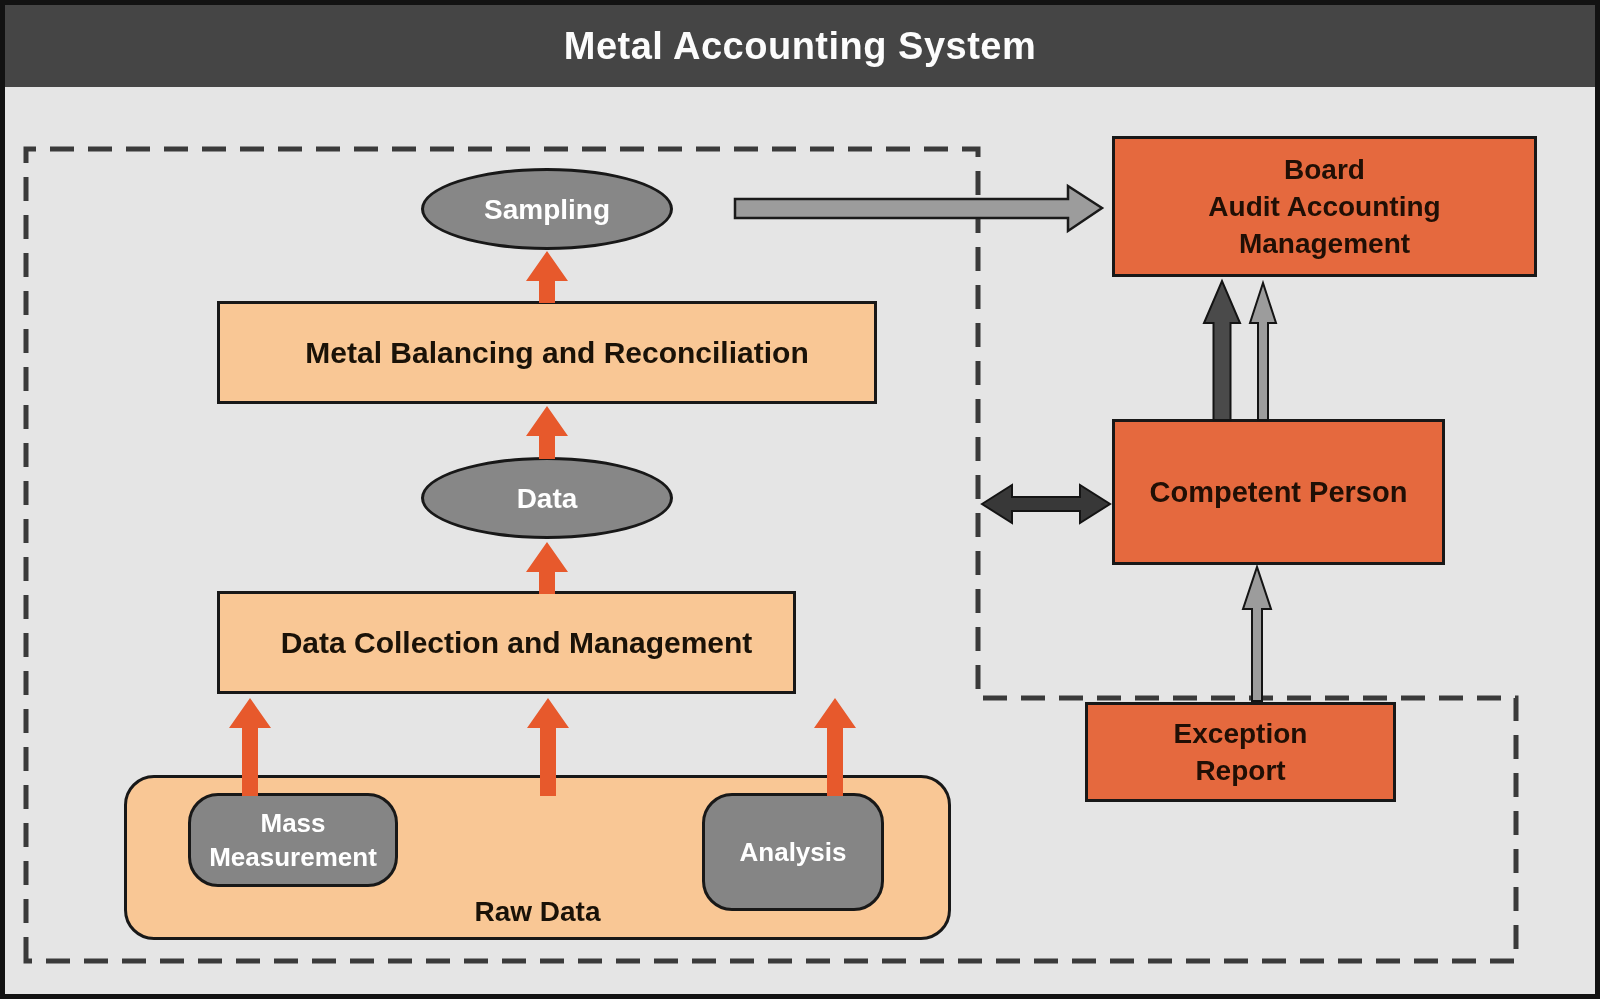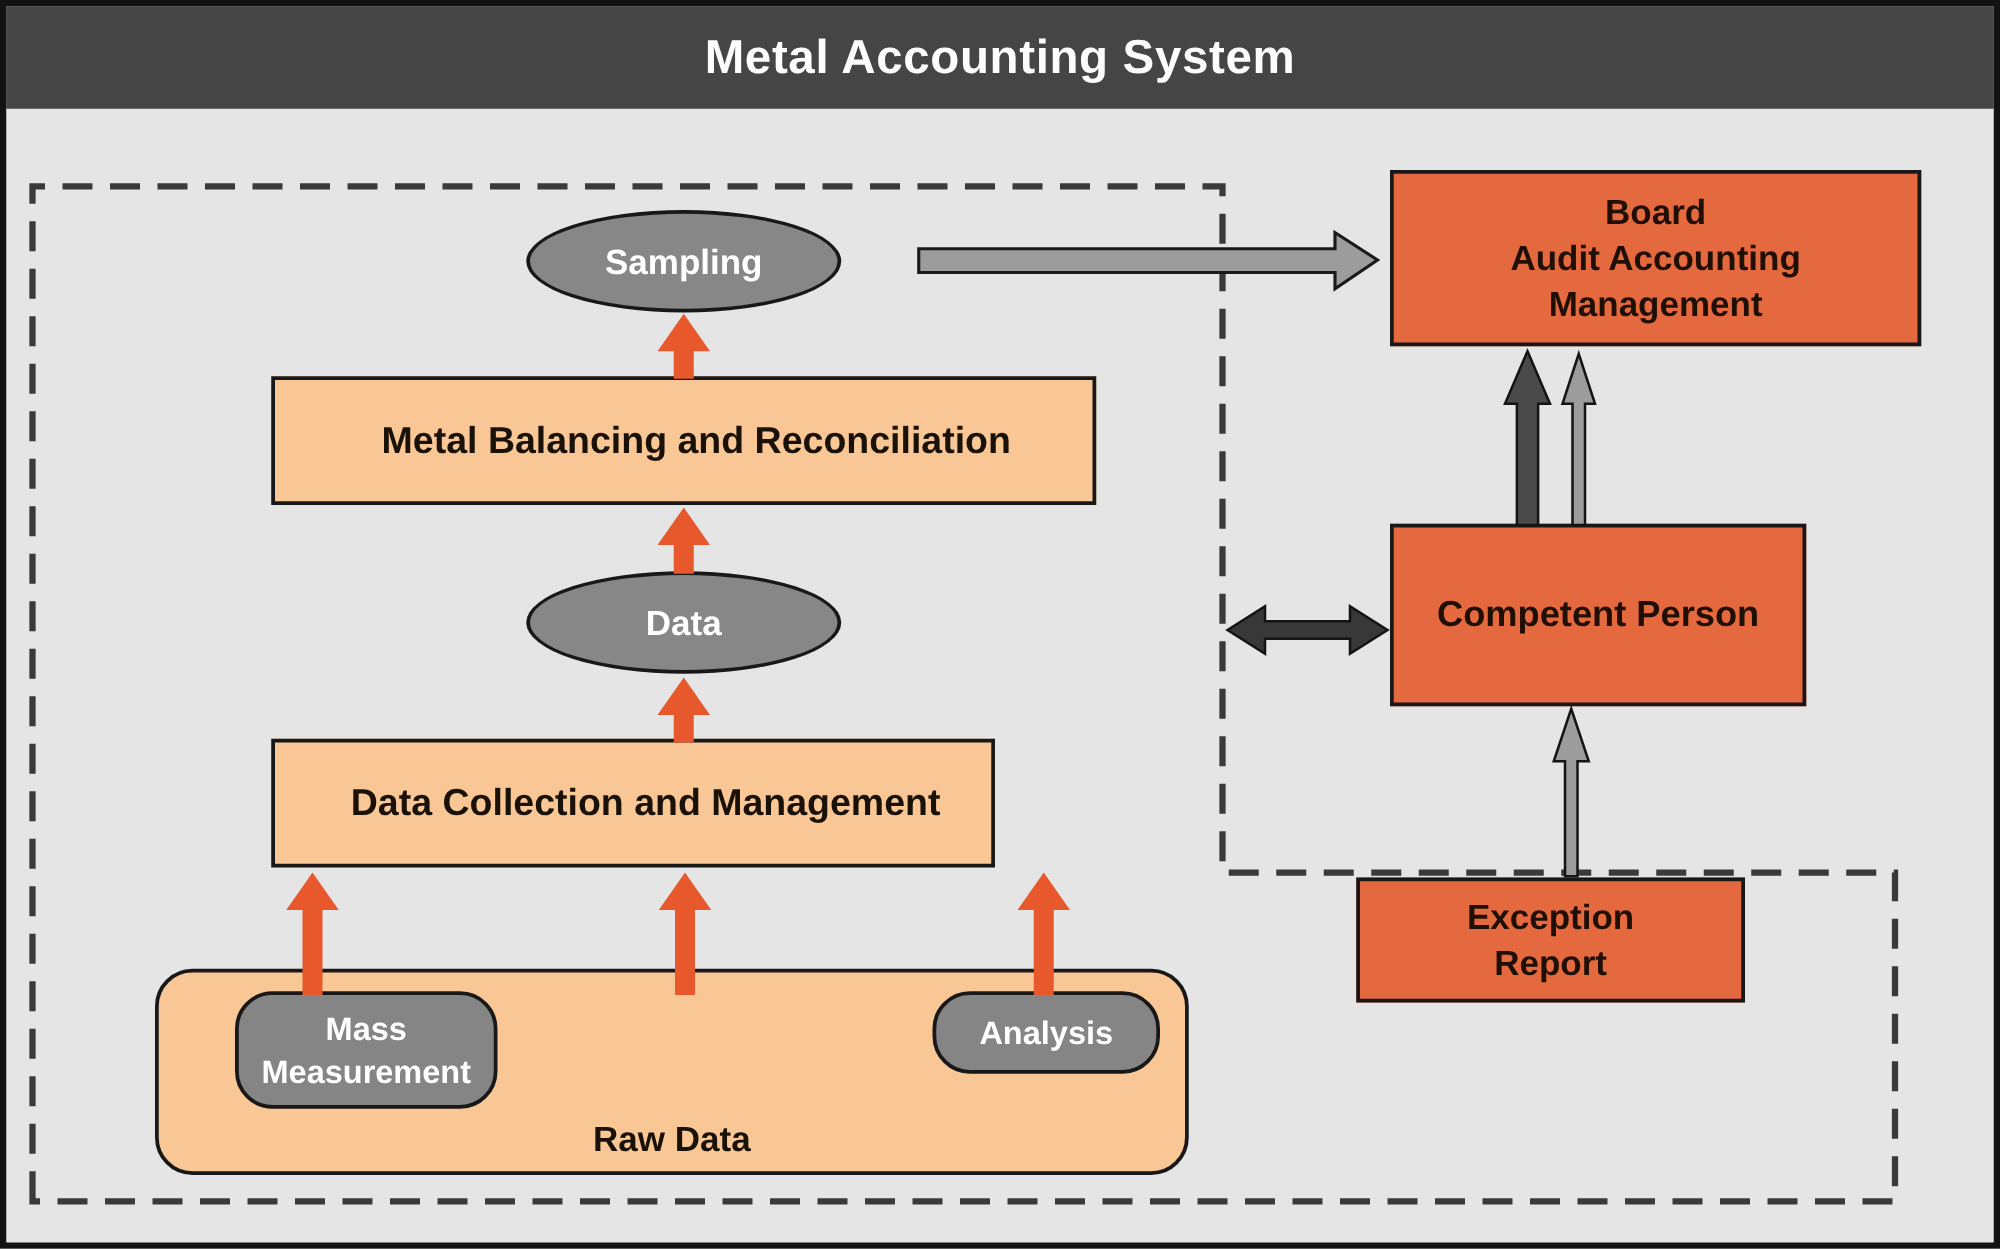--- a/index.html
+++ b/index.html
@@ -86,21 +86,21 @@
   </div>
 
   <div class="node container-raw" style="left:124px;top:775px;width:827px;height:165px;"></div>
 
   <div class="node pill fs26" style="left:146px;top:793px;width:210px;height:94px;margin-left:42px;">
     <span>Mass</span>
     <span>Measurement</span>
   </div>
 
 
-  <div class="node pill fs26" style="left:746px;top:793px;width:182px;height:66px;justify-content:center;">
+  <div class="node pill fs26" style="left:702px;top:793px;width:182px;height:118px;justify-content:center;">
     <span>Analysis</span>
   </div>
 
   <div class="raw-label">Raw Data</div>
 
   <div class="node box-orange fs28" style="left:1112px;top:136px;width:425px;height:141px;">
     <span>Board</span>
     <span>Audit Accounting</span>
     <span>Management</span>
   </div>

